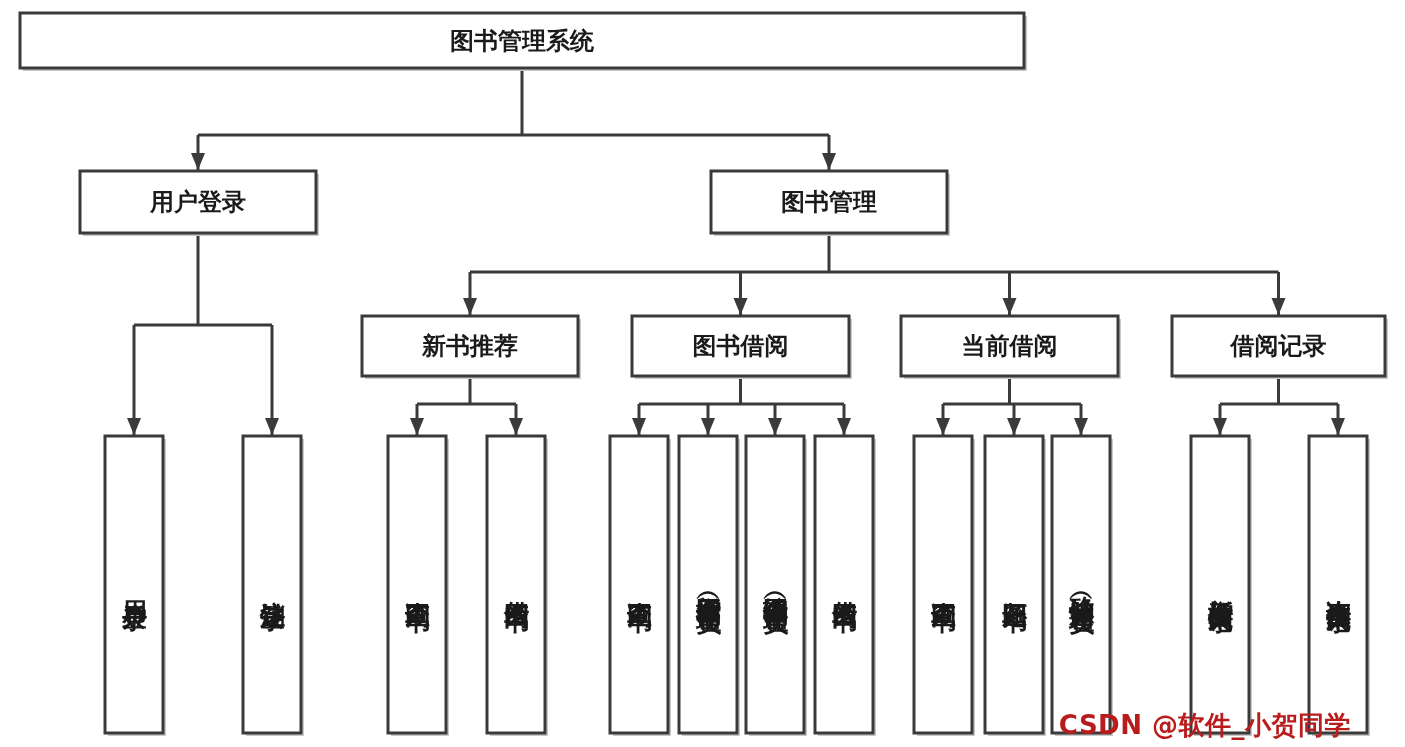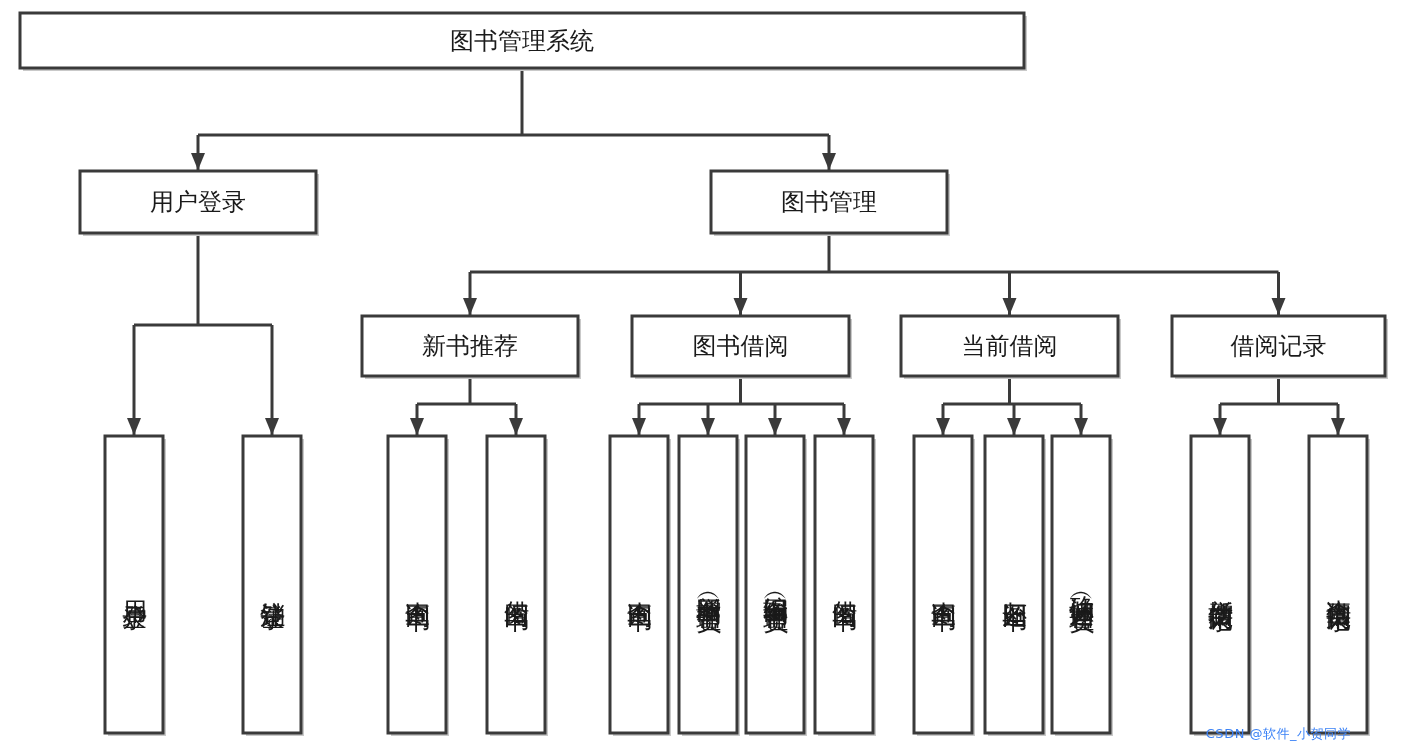--- a/index.html
+++ b/index.html
@@ -12,20 +12,21 @@
     width: 1405px;
     height: 747px;
     overflow: hidden;
     font-family: "DejaVu Sans", "Liberation Sans", sans-serif;
   }
   #diagram-root {
     position: relative;
     width: 1363px;
     height: 747px;
     background: #ffffff;
+    font-weight: bold;
   }
   svg.tree-canvas {
     position: absolute;
     left: 0;
     top: 0;
     width: 1405px;
     height: 747px;
     display: block;
   }
   .node-rect {
@@ -64,23 +65,23 @@
     line-height: 1.06;
     letter-spacing: 2px;
     white-space: nowrap;
     pointer-events: none;
     text-align: center;
   }
   .watermark {
     position: absolute;
     right: 12px;
     bottom: 4px;
-    color: #3b82f6;
-    font-family: "DejaVu Sans", "Liberation Sans", sans-serif;
-    font-size: 13px;
+    color: #b91c1c;
+    font-family: "DejaVu Sans", "Liberation Sans", sans-serif;
+    font-size: 26px;
     letter-spacing: 0.5px;
     white-space: nowrap;
   }
 </style>
 </head>
 <body>
 
 <div id="diagram-root">
   <svg class="tree-canvas" viewBox="0 0 1405 747" xmlns="http://www.w3.org/2000/svg">
     <g id="connectors-layer">

